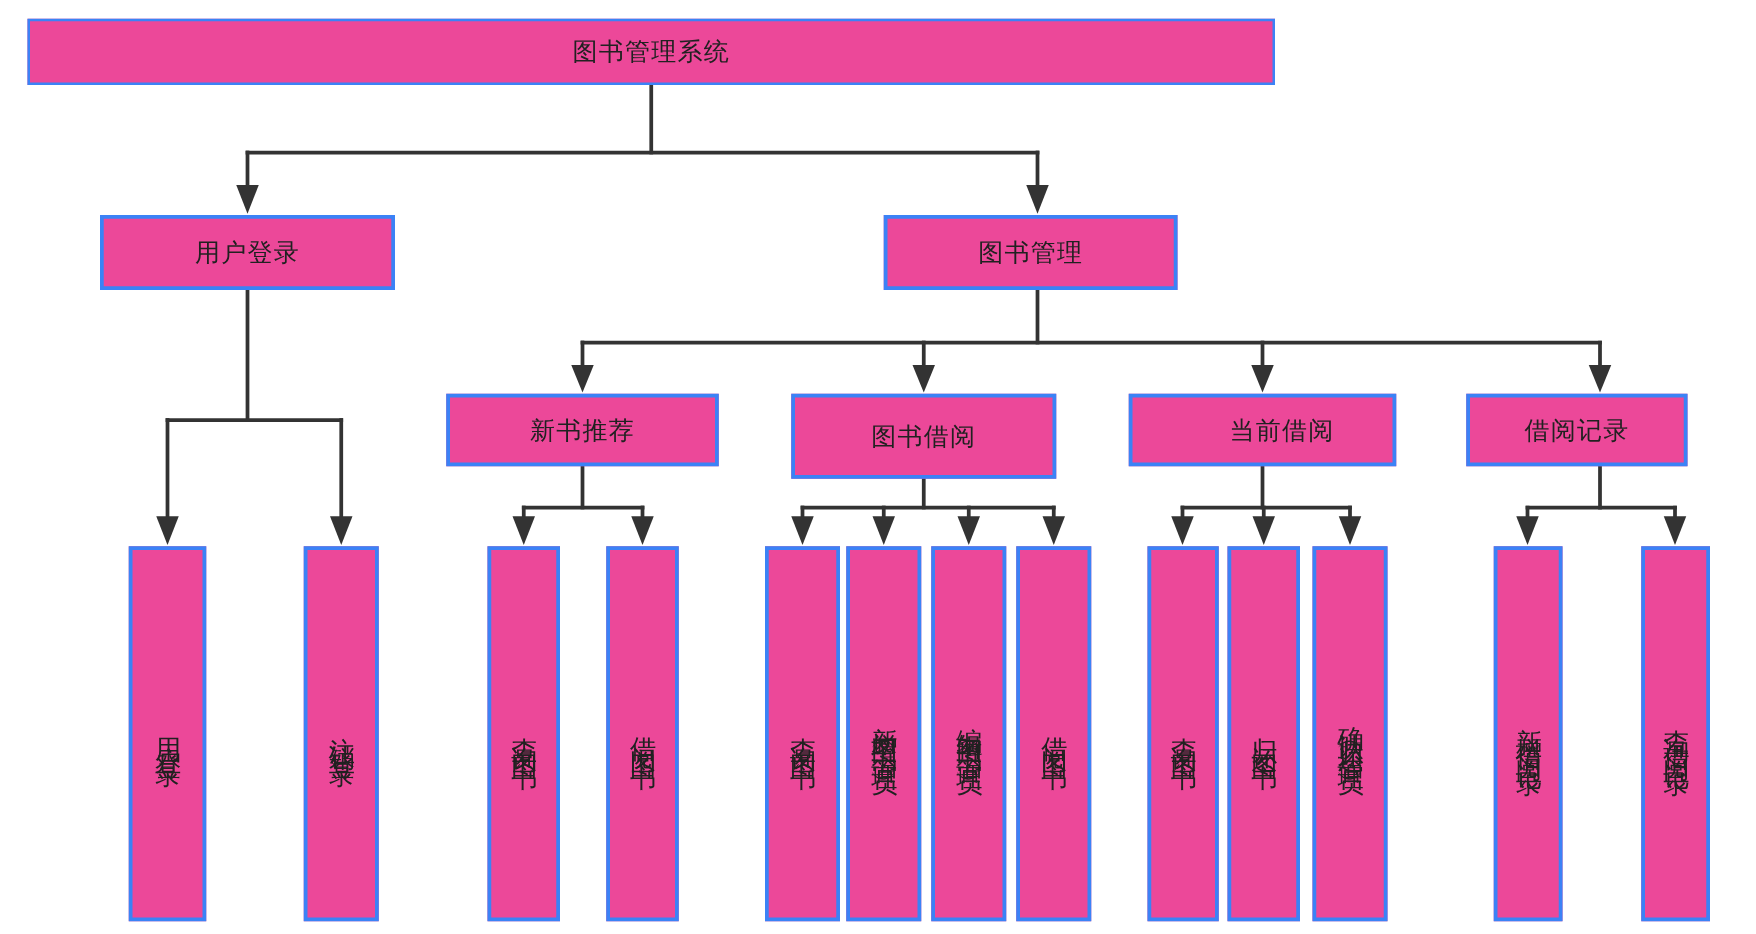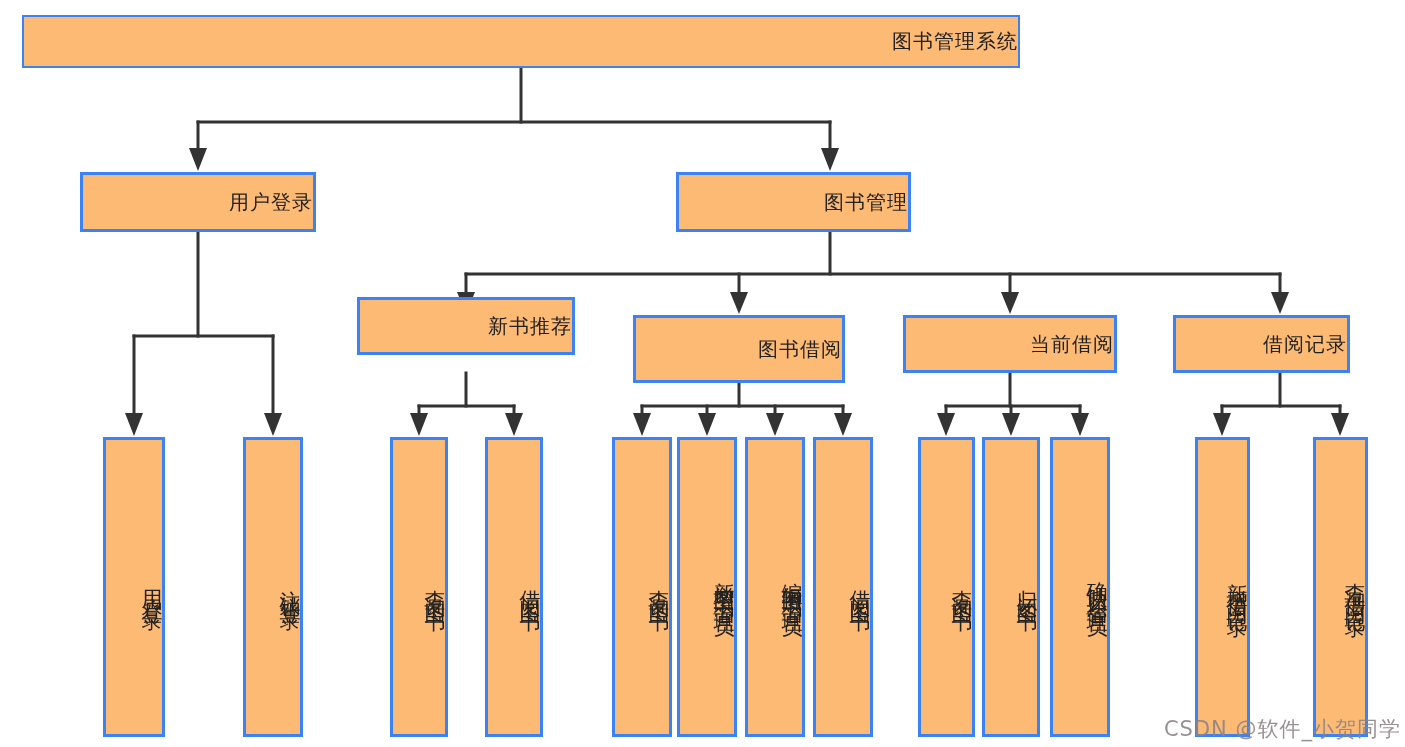--- a/index.html
+++ b/index.html
@@ -17,25 +17,25 @@
   }
   .wires {
     position: absolute;
     left: 0;
     top: 0;
     z-index: 1;
   }
   .node {
     position: absolute;
     box-sizing: border-box;
-    background: #fdba74;
+    background: #ec4899;
     border: 3px solid #3b82f6;
     display: flex;
     align-items: center;
-    justify-content: flex-end;
+    justify-content: center;
     z-index: 2;
     color: #212121;
   }
   .node.root { border-width: 2px; }
   .node.h .lbl {
     font-size: 20px;
     letter-spacing: 1px;
     white-space: nowrap;
   }
   .node.v .lbl {
@@ -129,25 +129,25 @@
     </g>
   </svg>
 
   <div class="node h root" style="left:22px; top:15px; width:998px; height:53px;">
     <span class="lbl">图书管理系统</span>
   </div>
 
   <div class="node h" style="left:80px; top:172px; width:236px; height:60px;">
     <span class="lbl">用户登录</span>
   </div>
-  <div class="node h" style="left:676px; top:172px; width:235px; height:60px;">
+  <div class="node h" style="left:707px; top:172px; width:235px; height:60px;">
     <span class="lbl">图书管理</span>
   </div>
 
-  <div class="node h" style="left:357px; top:297px; width:218px; height:58px;">
+  <div class="node h" style="left:357px; top:315px; width:218px; height:58px;">
     <span class="lbl">新书推荐</span>
   </div>
   <div class="node h" style="left:633px; top:315px; width:212px; height:68px;">
     <span class="lbl">图书借阅</span>
   </div>
   <div class="node h" style="left:903px; top:315px; width:214px; height:58px;padding-left:31px;">
     <span class="lbl">当前借阅</span>
   </div>
   <div class="node h" style="left:1173px; top:315px; width:177px; height:58px;">
     <span class="lbl">借阅记录</span>
@@ -190,15 +190,14 @@
     <span class="lbl">确认归还（管理员）</span>
   </div>
 
   <div class="node v" style="left:1195px; top:437px; width:55px; height:300px;">
     <span class="lbl">新增借阅记录</span>
   </div>
   <div class="node v" style="left:1313px; top:437px; width:55px; height:300px;">
     <span class="lbl">查询借阅记录</span>
   </div>
 
-  <div id="watermark">CSDN @软件_小贺同学</div>
 
 </div>
 
 </body></html>

